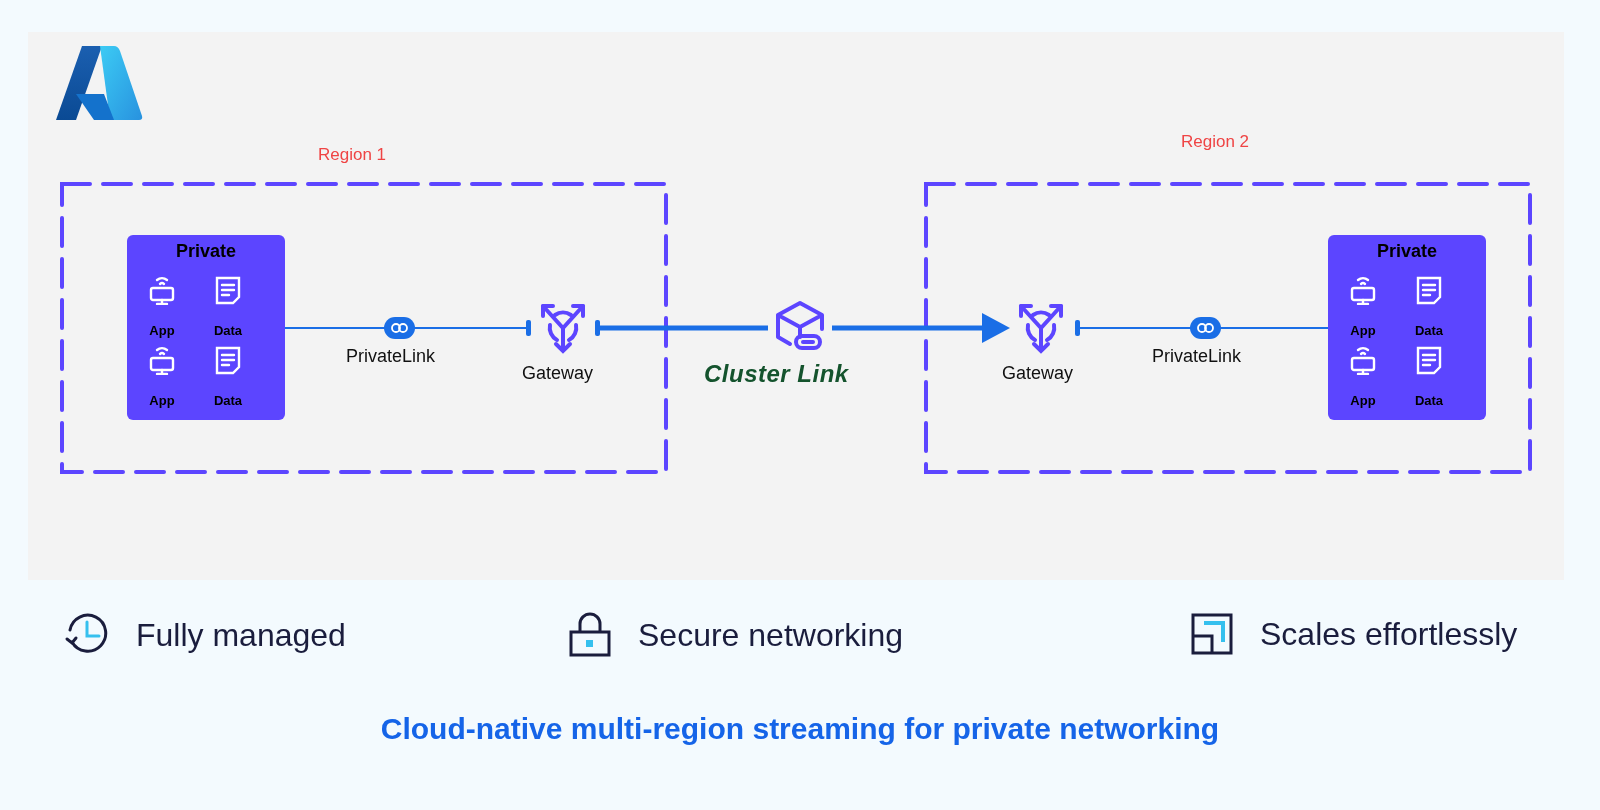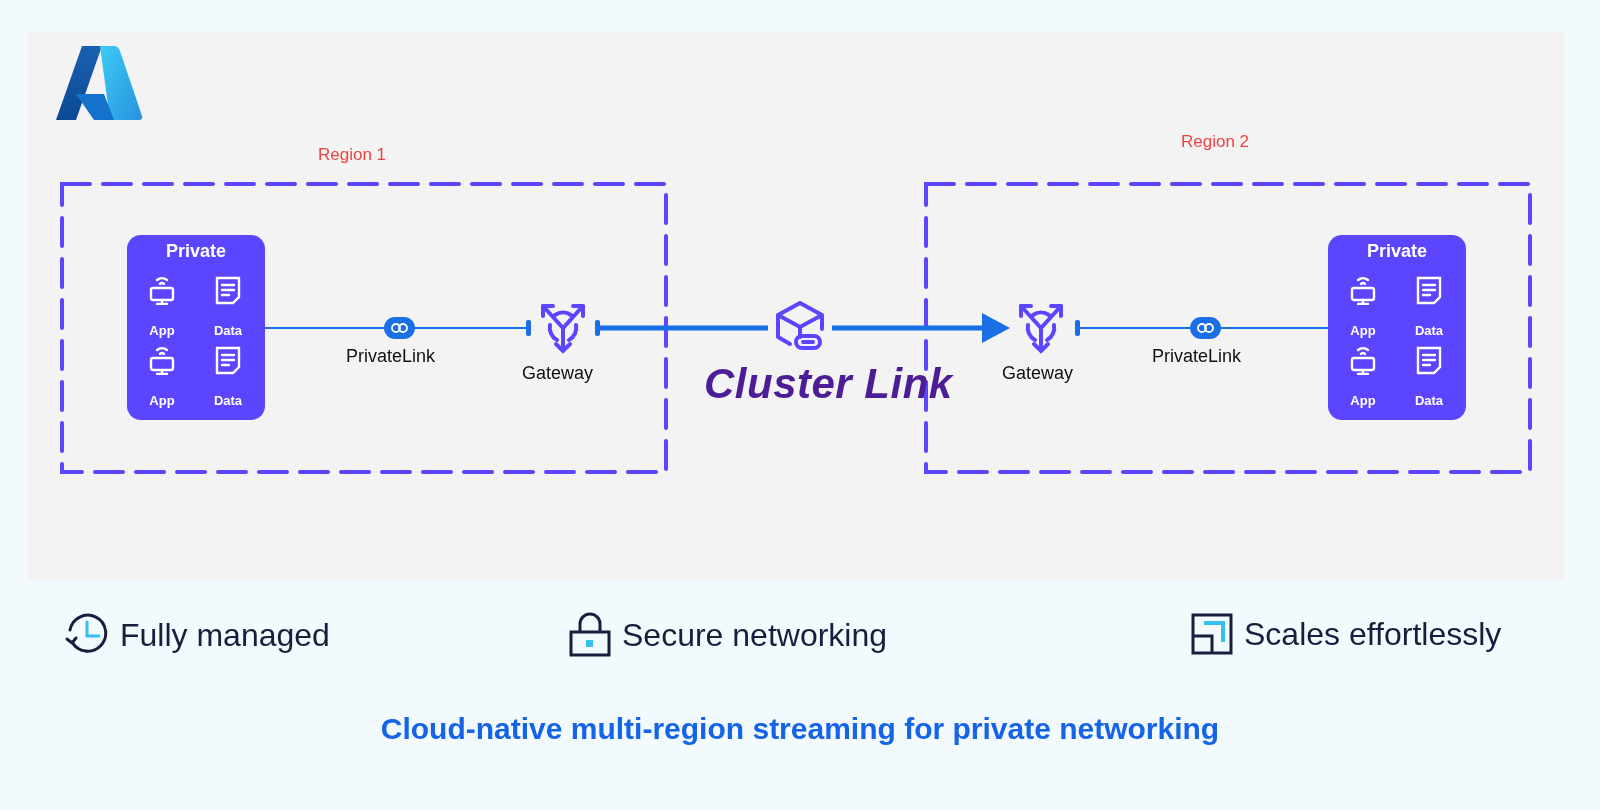--- a/index.html
+++ b/index.html
@@ -4,29 +4,29 @@
 <style>
   html, body { margin:0; padding:0; }
   body {
     width:1600px; height:810px; background:#f3fafe; position:relative; overflow:hidden;
     font-family:"Liberation Sans", "DejaVu Sans", sans-serif;
   }
   .panel { position:absolute; left:28px; top:32px; width:1536px; height:548px; background:#f3f3f3; }
   .logo { position:absolute; left:54px; top:42px; width:90px; height:82px; }
   .region-label { position:absolute; color:#ef4444; font-size:17px; font-weight:500; }
   .region-box { position:absolute; }
-  .private-box { position:absolute; width:138px; height:185px; background:#5c45ff; border-radius:14px; color:#ffffff; }
+  .private-box { position:absolute; width:158px; height:185px; background:#5c45ff; border-radius:6px; color:#000000; }
   .private-title { position:absolute; top:6px; left:0; width:100%; text-align:center; font-size:18px; font-weight:bold; }
   .cell { position:absolute; width:50px; text-align:center; }
   .cell svg { display:block; margin:0 auto; }
   .cell-label { font-size:13px; font-weight:bold; margin-top:18px; }
   .conn { position:absolute; }
   .node-label { position:absolute; font-size:18px; color:#111; }
-  .cl-label { position:absolute; font-size:42px; font-style:italic; font-weight:bold; color:#4c1d95; letter-spacing:0.5px; }
-  .feature { position:absolute; top:612px; display:flex; align-items:center; gap:10px; }
+  .cl-label { position:absolute; font-size:24px; font-style:italic; font-weight:bold; color:#14532d; letter-spacing:0.5px; }
+  .feature { position:absolute; top:612px; display:flex; align-items:center; gap:26px; }
   .feature-text { font-size:32px; color:#1a1d3d; font-weight:500; }
   .tagline { position:absolute; top:712px; left:0; width:100%; text-align:center; color:#1564e8; font-size:30px; font-weight:bold; }
 </style>
 </head>
 <body>
 
 <div class="panel"></div>
 
 <svg class="logo" viewBox="0 0 90 82">
   <defs>

